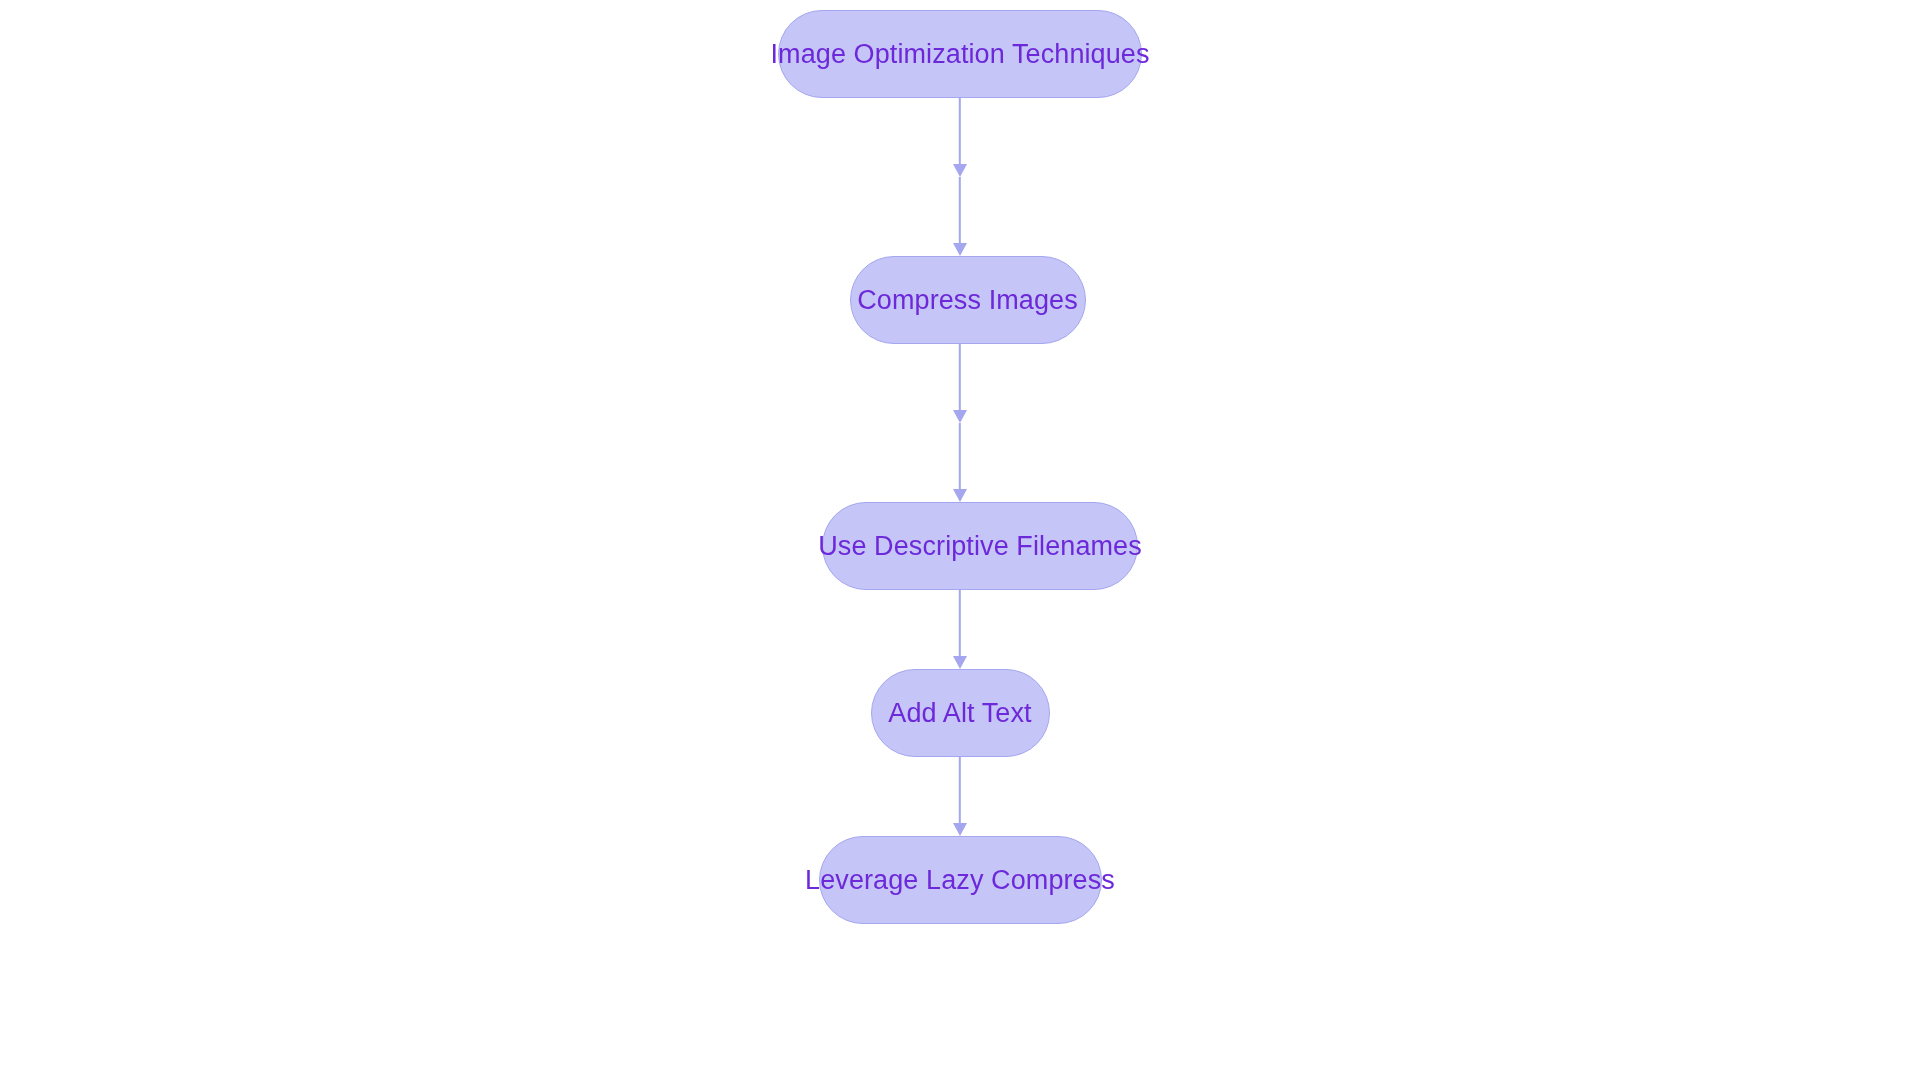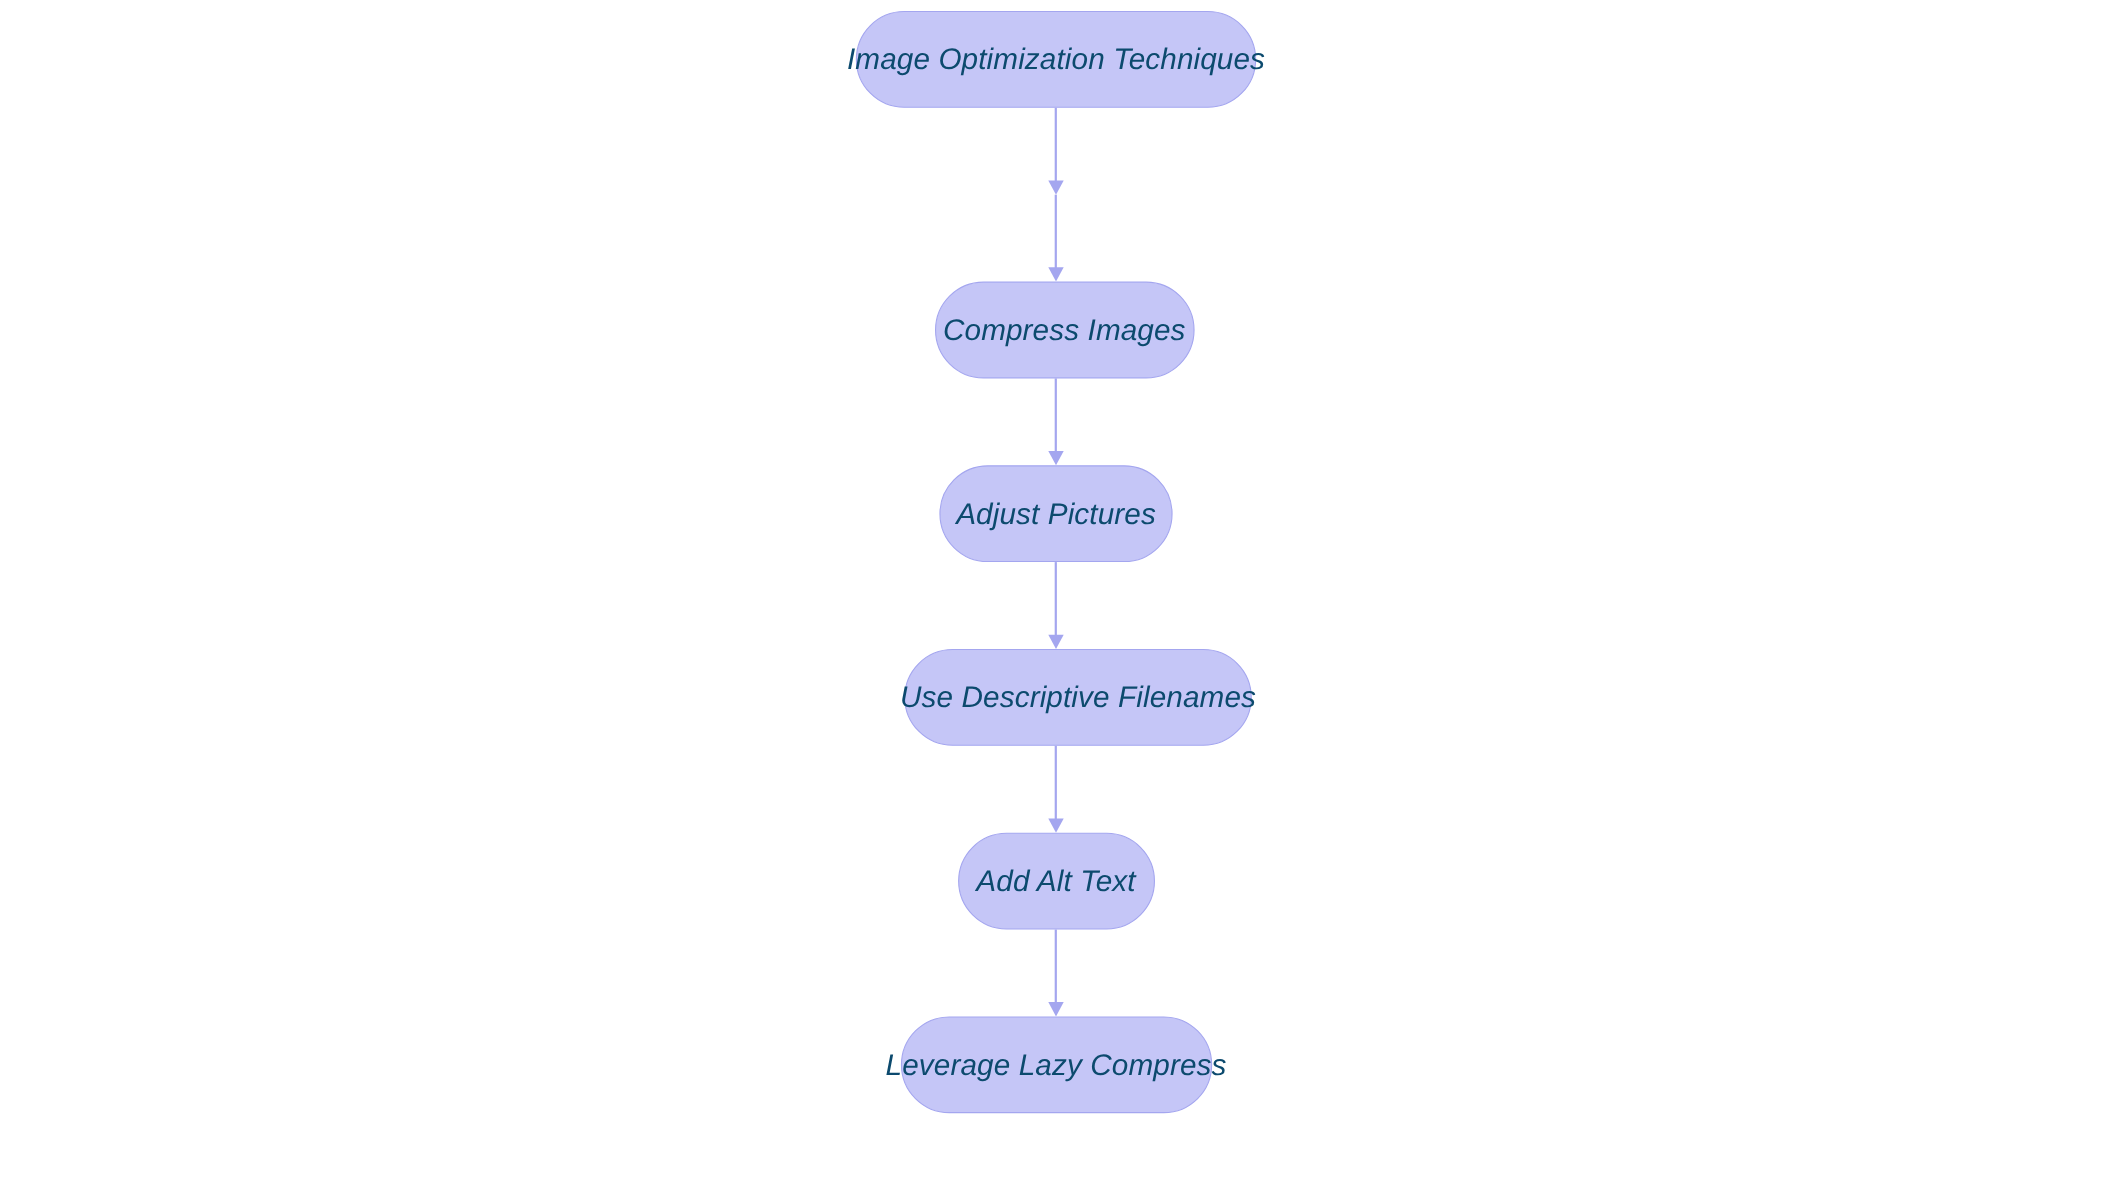--- a/index.html
+++ b/index.html
@@ -47,23 +47,22 @@
     border-radius: 44px;
     color: #3333cc;
     font-size: 27px;
     font-weight: 400;
     letter-spacing: 0.1px;
     line-height: 1;
     white-space: nowrap;
     flex: 0 0 auto;
   }
   .node-label {
-    color: #0c4a6e;
+    color: #6d28d9;
     padding: 0 26px;
-    font-style: italic;
   }
 
   
   .w-n0 { width: 364px; }
   .w-n1 { width: 305px; }
   .w-n2 { width: 236px; margin-left: 15px; }
   .w-n3 { width: 212px; }
   .w-n4 { width: 316px; margin-left: 40px; }
   .w-n5 { width: 179px; }
   .w-n6 { width: 283px; }
@@ -125,23 +124,20 @@
 
     <div class="node w-n2">
       <span class="node-label">Compress Images</span>
     </div>
 
     <div class="connector">
       <span class="c-line"></span>
       <span class="c-head"></span>
     </div>
 
-    <div class="node w-n3">
-      <span class="node-label">Adjust Pictures</span>
-    </div>
 
     <div class="connector">
       <span class="c-line"></span>
       <span class="c-head"></span>
     </div>
 
     <div class="node w-n4">
       <span class="node-label">Use Descriptive Filenames</span>
     </div>
 

